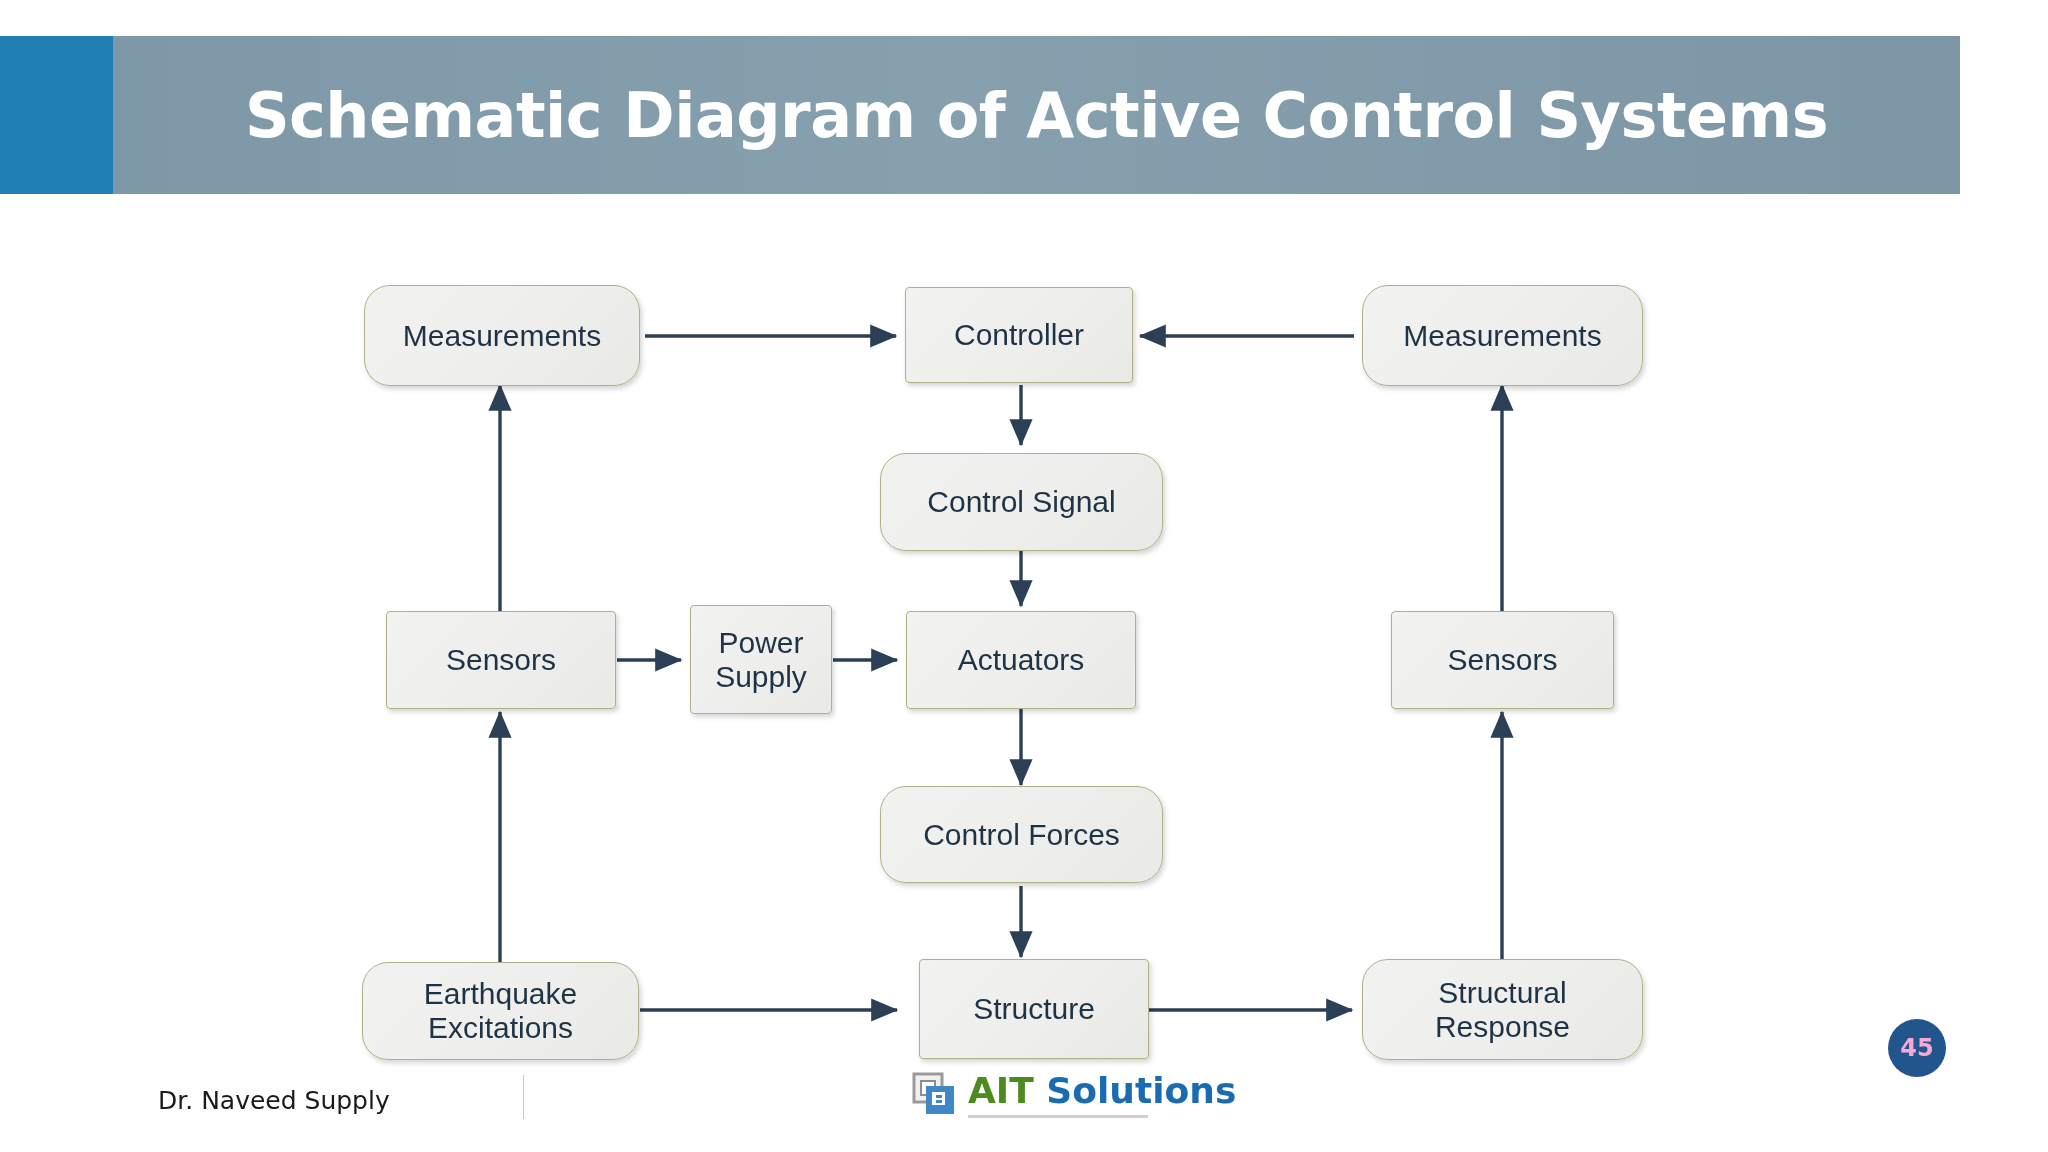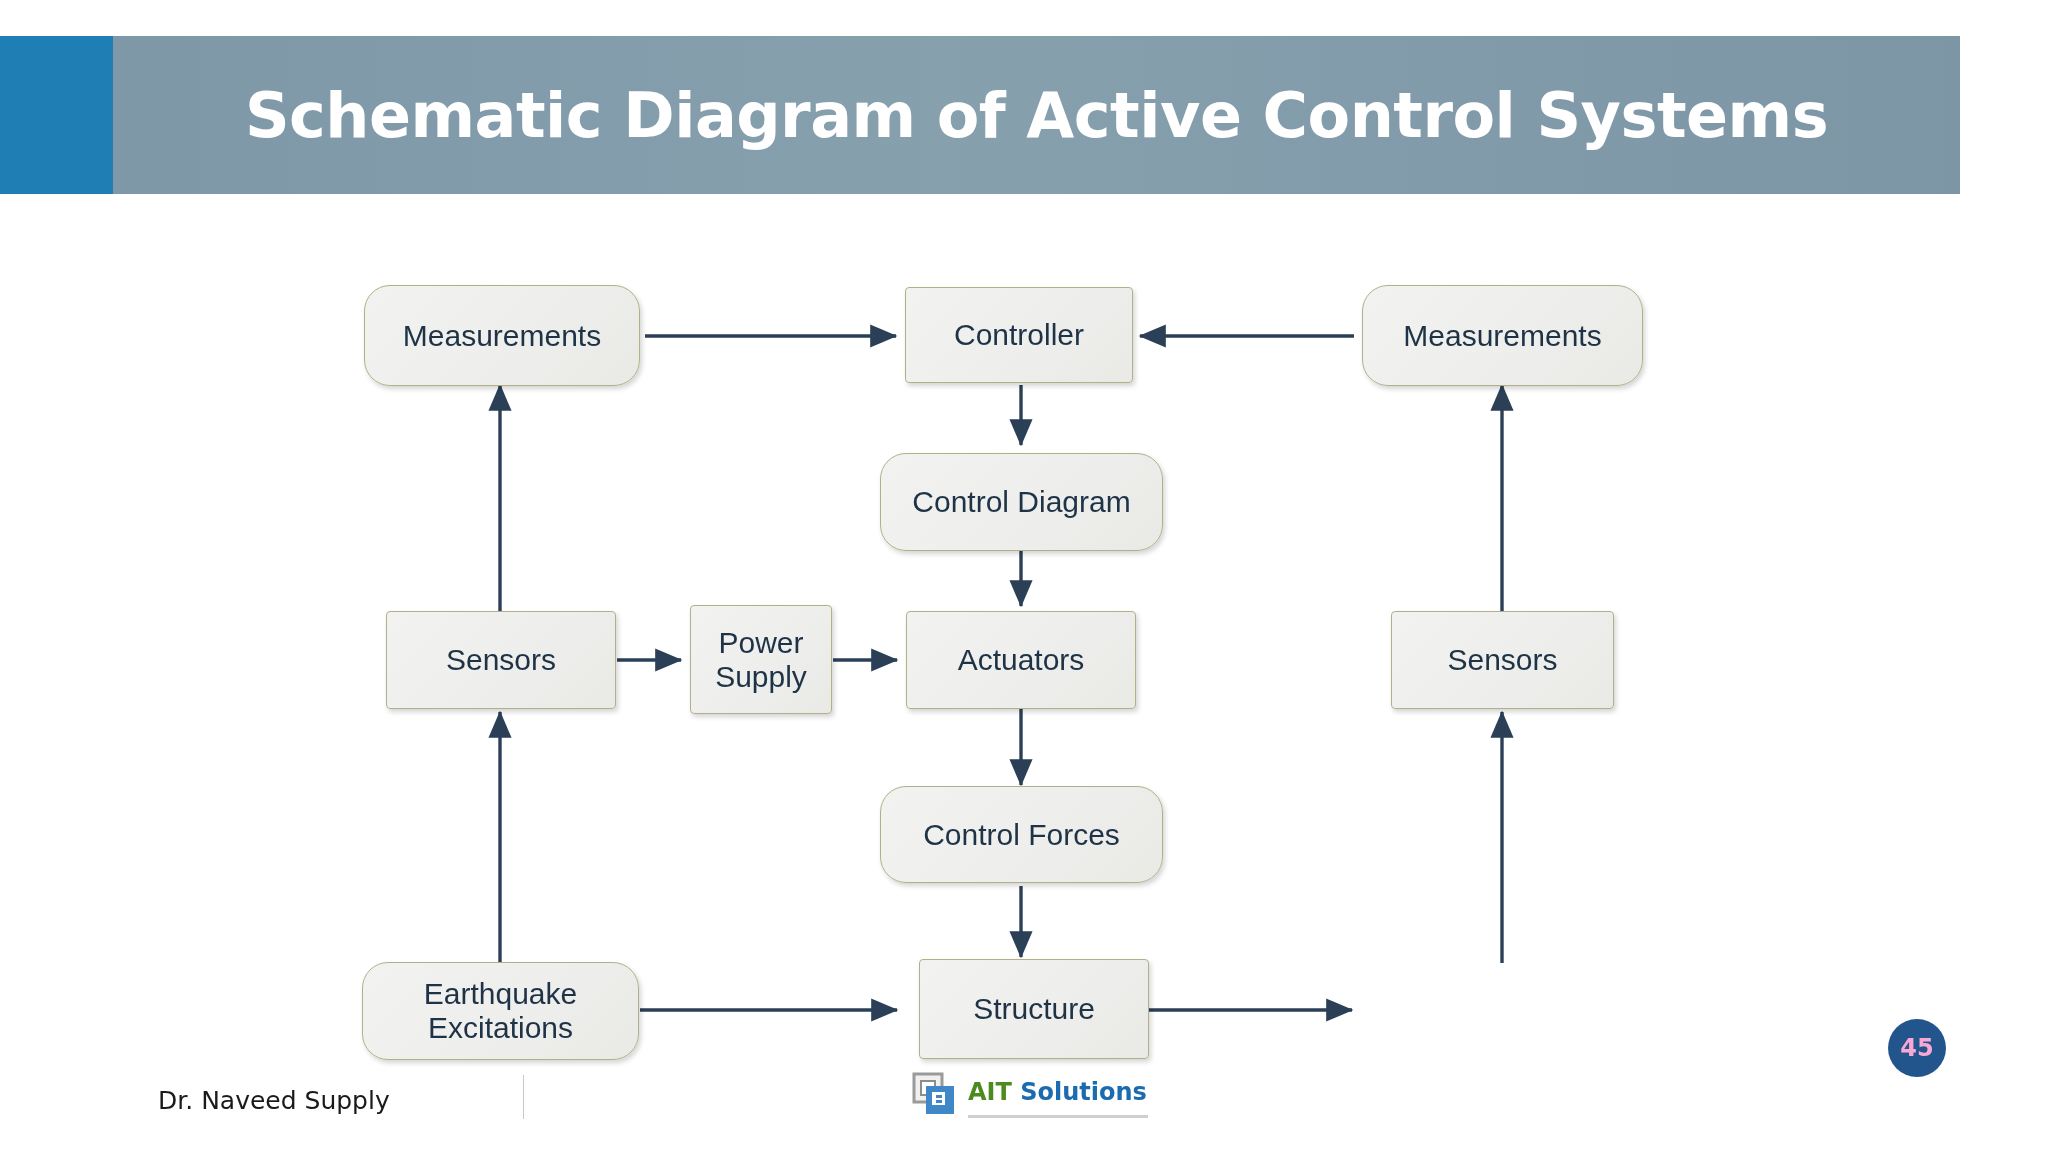--- a/index.html
+++ b/index.html
@@ -113,24 +113,24 @@
     height: 60px;
   }
   #logo-mark {
     position: absolute;
     left: 0; top: 4px;
     width: 48px; height: 44px;
   }
   #logo-wordmark {
     position: absolute;
     left: 56px;
-    top: 10px;
+    top: 2px;
     font-family: "DejaVu Sans", sans-serif;
     font-weight: bold;
-    font-size: 24px;
+    font-size: 36px;
     white-space: nowrap;
   }
   #logo-ait { color: #4e8b1f; }
   #logo-solutions { color: #1b6bb0; }
   #logo-rule {
     position: absolute;
     left: 56px;
     top: 47px;
     width: 180px;
     height: 3px;
@@ -199,33 +199,35 @@
       <path d="M1502,963 L1502,712"></path>
 
       <path d="M1502,611 L1502,385"></path>
     </g>
   </svg>
 
   <div class="node rounded" style="left:364px;  top:285px;  width:276px;  height:101px;">Measurements</div>
   <div class="node sharp" style="left:905px;  top:287px;  width:228px;  height:96px;">Controller</div>
   <div class="node rounded" style="left:1362px; top:285px;  width:281px;  height:101px;">Measurements</div>
 
-  <div class="node rounded" style="left:880px;  top:453px;  width:283px;  height:98px;">Control Diagram</div>
+  <div class="node rounded" style="left:880px;  top:453px;  width:283px;  height:98px;">Control Signal</div>
 
   <div class="node sharp" style="left:386px;  top:611px;  width:230px;  height:98px;">Sensors</div>
   <div class="node sharp" style="left:906px;  top:611px;  width:230px;  height:98px;">Actuators</div>
   <div class="node sharp" style="left:690px;  top:605px;  width:142px;  height:109px;">Power
 Supply</div>
   <div class="node sharp" style="left:1391px; top:611px;  width:223px;  height:98px;">Sensors</div>
 
   <div class="node rounded" style="left:880px;  top:786px;  width:283px;  height:97px;">Control Forces</div>
 
   <div class="node rounded" style="left:362px; top:962px; width:277px; height:98px;">Earthquake
 Excitations</div>
   <div class="node sharp" style="left:919px;  top:959px;  width:230px;  height:100px;">Structure</div>
+  <div class="node rounded" style="left:1362px; top:959px;  width:281px;  height:101px;">Structural
+Response</div>
 
 </div>
 
 <div id="footer-author">Dr. Naveed Supply</div>
 <div id="footer-divider"></div>
 
 <div id="footer-logo">
   <svg id="logo-mark" viewBox="0 0 48 44" width="48" height="44" xmlns="http://www.w3.org/2000/svg">
     <rect x="2" y="2" width="28" height="28" fill="#f0f0f0" stroke="#9a9a9a" stroke-width="3"></rect>
     <rect x="9" y="9" width="14" height="14" fill="#ffffff" stroke="#8d8d8d" stroke-width="2"></rect>

